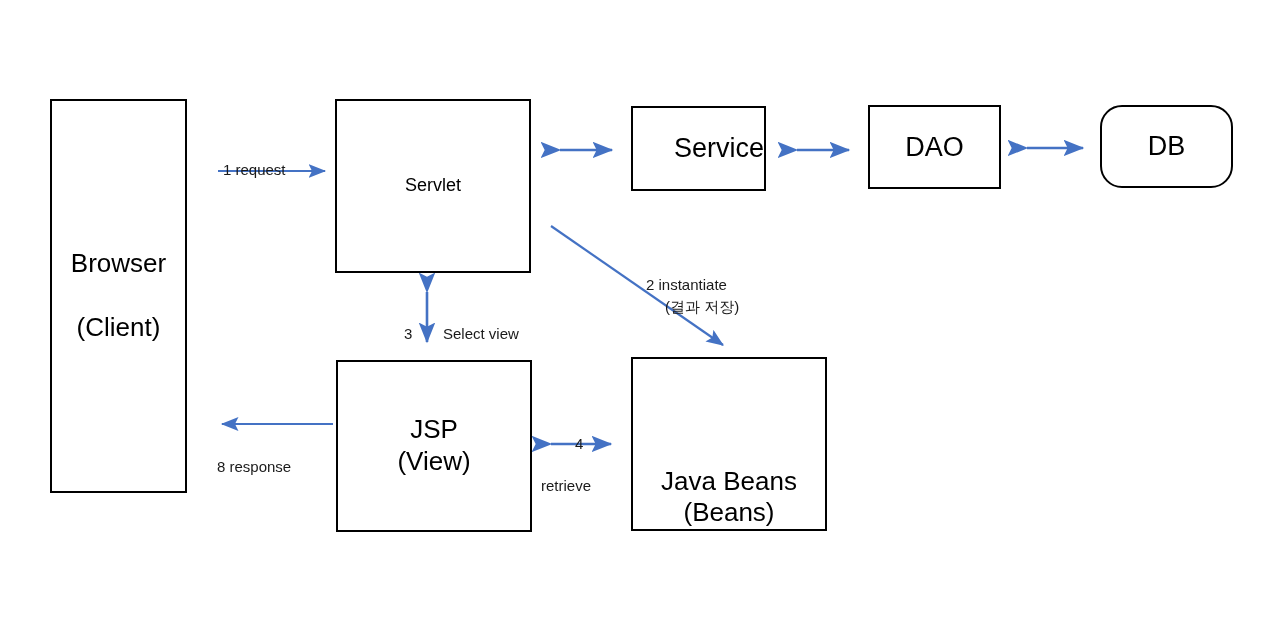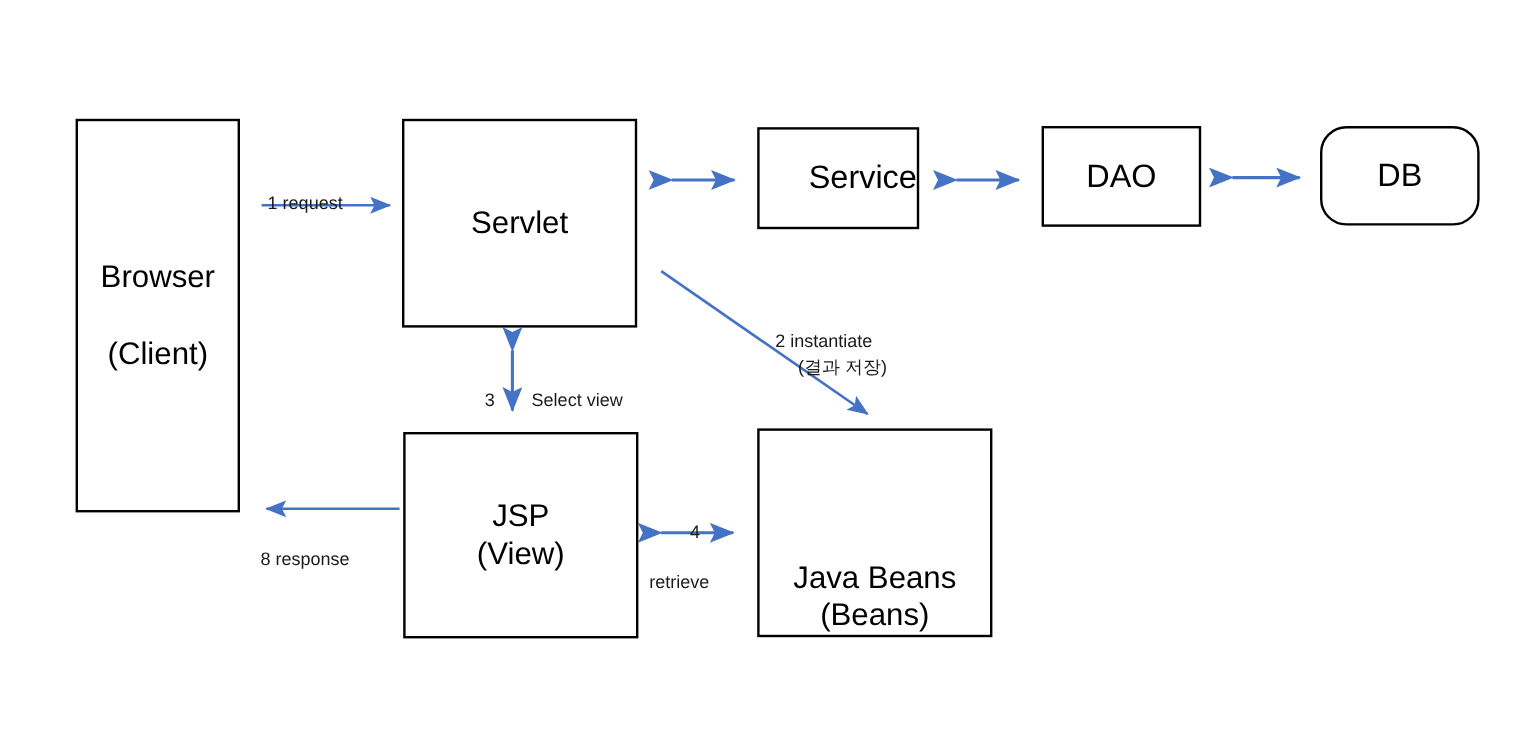--- a/index.html
+++ b/index.html
@@ -25,22 +25,22 @@
     align-items: center;
     justify-content: center;
     color: #000000;
     text-align: center;
     line-height: 1.22;
   }
   .box .l1 { display: block; }
   .box .l2 { display: block; }
 
   
-  #box-browser  { left: 63px;  top: 99px;  width: 137px; height: 328px; font-size: 26px; gap: 32px; }
-  #box-servlet  { left: 335px; top: 99px;  width: 196px; height: 174px; font-size: 26px; }
+  #box-browser  { left: 50px;  top: 99px;  width: 137px; height: 394px; font-size: 26px; gap: 32px; }
+  #box-servlet  { left: 335px; top: 99px;  width: 196px; height: 174px; font-size: 18px; }
   #box-service  { left: 631px; top: 106px; width: 135px; height: 85px;  font-size: 27px; align-items: flex-end; }
   #box-dao      { left: 868px; top: 105px; width: 133px; height: 84px;  font-size: 27px; }
   #box-db       { left: 1100px;top: 105px; width: 133px; height: 83px;  font-size: 27px; border-radius: 22px; }
   #box-jsp      { left: 336px; top: 360px; width: 196px; height: 172px; font-size: 26px; }
   #box-beans    { left: 631px; top: 357px; width: 196px; height: 174px; font-size: 26px; justify-content: flex-end; }
 
   
   #arrows {
     position: absolute;
     left: 0; top: 0;

